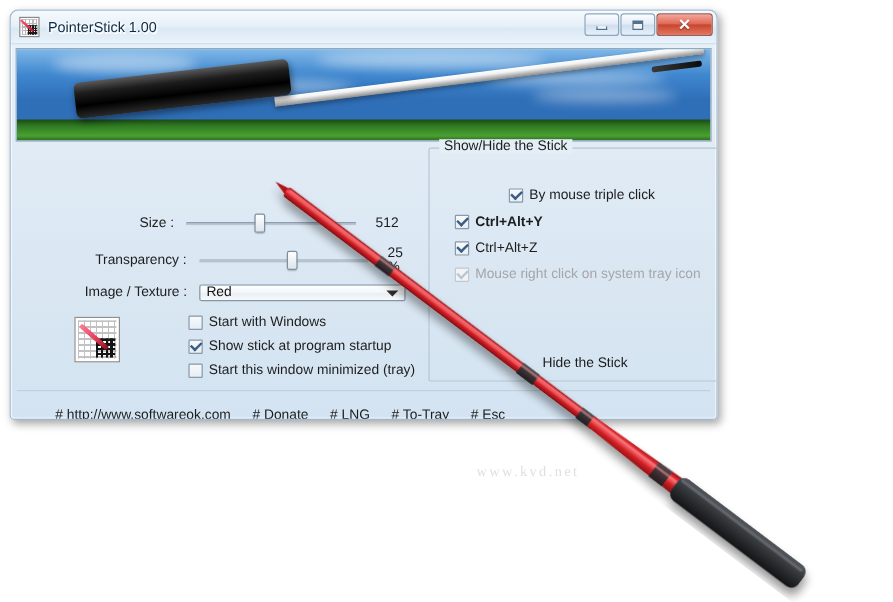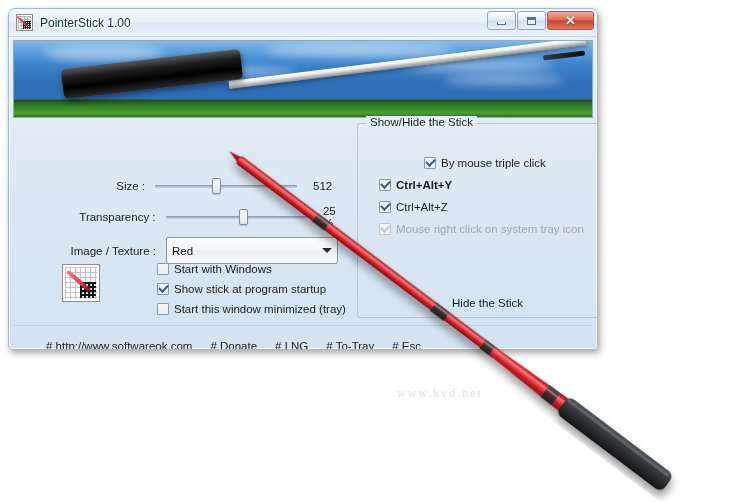--- a/index.html
+++ b/index.html
@@ -135,21 +135,21 @@
   .slider .thumb {
     position:absolute; top:1px; width:9px; height:16px;
     background: linear-gradient(180deg,#fefefe 0%,#eef2f6 50%,#dbe3ea 100%);
     border: 1px solid #7d8f9e; border-radius:2px;
     box-shadow: 0 1px 1px rgba(0,0,0,0.18);
   }
   .val { font-size: 11.5px; color:#1d1d1d; margin-left: 16px; }
 
   
   .combo {
-    position: relative; width: 172px; height: 27px;
+    position: relative; width: 172px; height: 14px;
     background: linear-gradient(180deg,#fdfefe 0%, #f4f7fa 48%, #e9eef3 52%, #f7fafc 100%);
     border: 1px solid #8696a5; border-radius: 2px;
     display: flex; align-items: center; padding-left: 5px;
     font-size: 11.5px; color:#111;
   }
   .combo .arrowbox {
     position:absolute; right:1px; top:1px; bottom:1px; width: 18px;
     display:flex; align-items:center; justify-content:center;
   }
   .combo .arrow {

